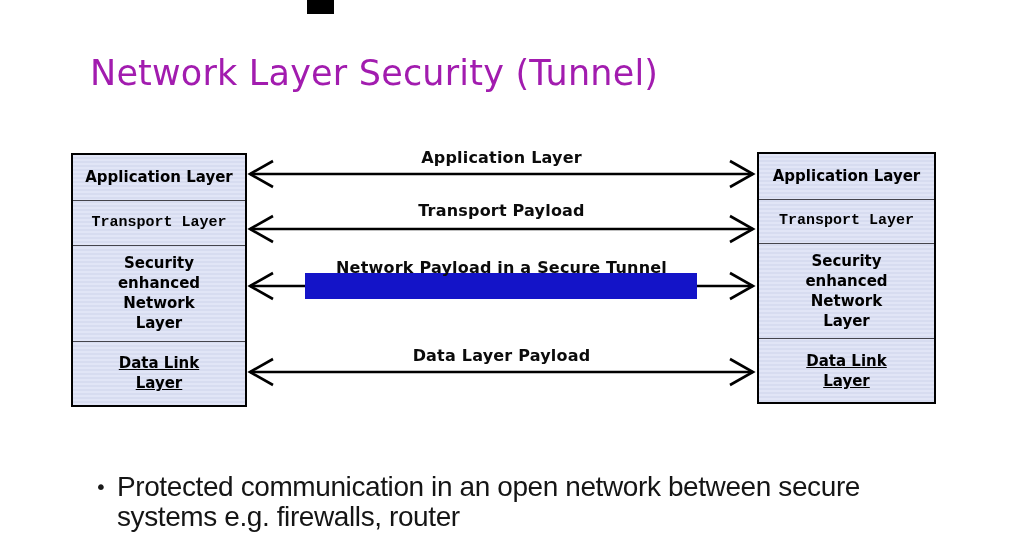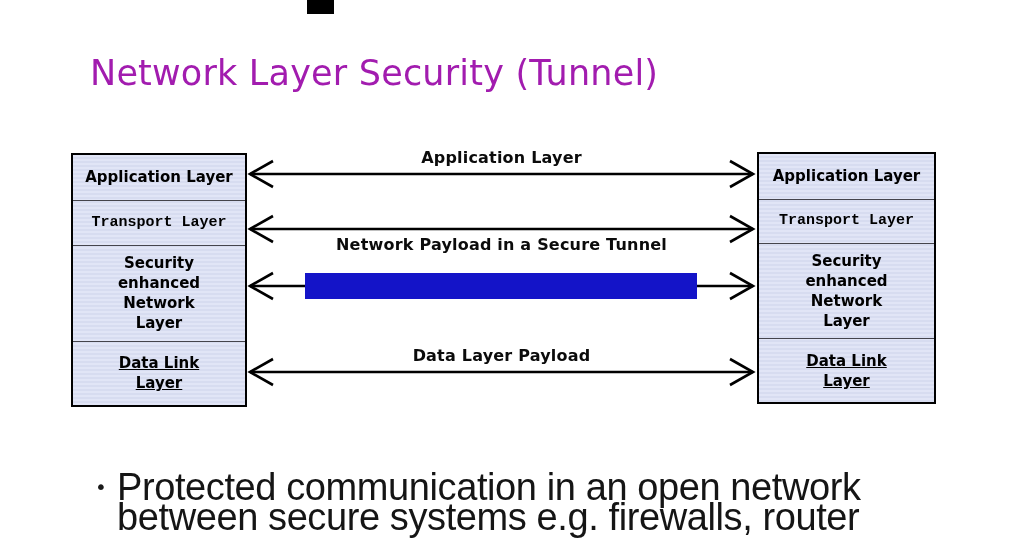--- a/index.html
+++ b/index.html
@@ -30,27 +30,27 @@
   .layer.transport{flex-grow:45;font-family:Liberation Mono, monospace;}
   .layer.security{flex-grow:97;}
   .layer.datalink{flex-grow:65;text-decoration:underline;}
   .arrows-svg{position:absolute;left:246px;top:140px;width:511px;height:280px;}
   .arrow-label{
     position:absolute;left:246px;width:511px;text-align:center;
     font-weight:bold;font-size:16px;line-height:19px;color:#0b0b0b;letter-spacing:0.2px;
   }
   .al-1{top:148px;}
   .al-2{top:201px;}
-  .al-3{top:235px;}
+  .al-3{top:258px;}
   .al-4{top:346px;}
   .bullet{position:absolute;left:95px;top:472px;display:flex;}
   .bullet .dot{font-size:20px;line-height:30px;width:22px;flex:0 0 22px;color:#1a1a1a;}
   .bullet .bullet-text{
     width:795px;font-family:"Liberation Sans",sans-serif;
-    font-size:38px;line-height:30px;letter-spacing:-0.4px;color:#151515;
+    font-size:28px;line-height:30px;letter-spacing:-0.4px;color:#151515;
   }
 </style>
 </head>
 <body>
 
 <div class="stage">
 
   <div class="top-artifact"></div>
 
   <h1 class="title">Network Layer Security (Tunnel)</h1>
@@ -113,20 +113,21 @@
       <g>
         <line x1="4" y1="232" x2="507" y2="232"></line>
         <path d="M27 219 L4 232 L27 245"></path>
         <path d="M484 219 L507 232 L484 245"></path>
       </g>
     </g>
     <rect x="59" y="133" width="392" height="26" stroke="none" fill="#1414c8"></rect>
   </svg>
 
   <div class="arrow-label al-1">Application Layer</div>
+  <div class="arrow-label al-2">Transport Payload</div>
   <div class="arrow-label al-3">Network Payload in a Secure Tunnel</div>
   <div class="arrow-label al-4">Data Layer Payload</div>
 
   <div class="bullet">
     <span class="dot">•</span>
     <span class="bullet-text">Protected communication in an open network between secure systems e.g. firewalls, router</span>
   </div>
 
 </div>
 

